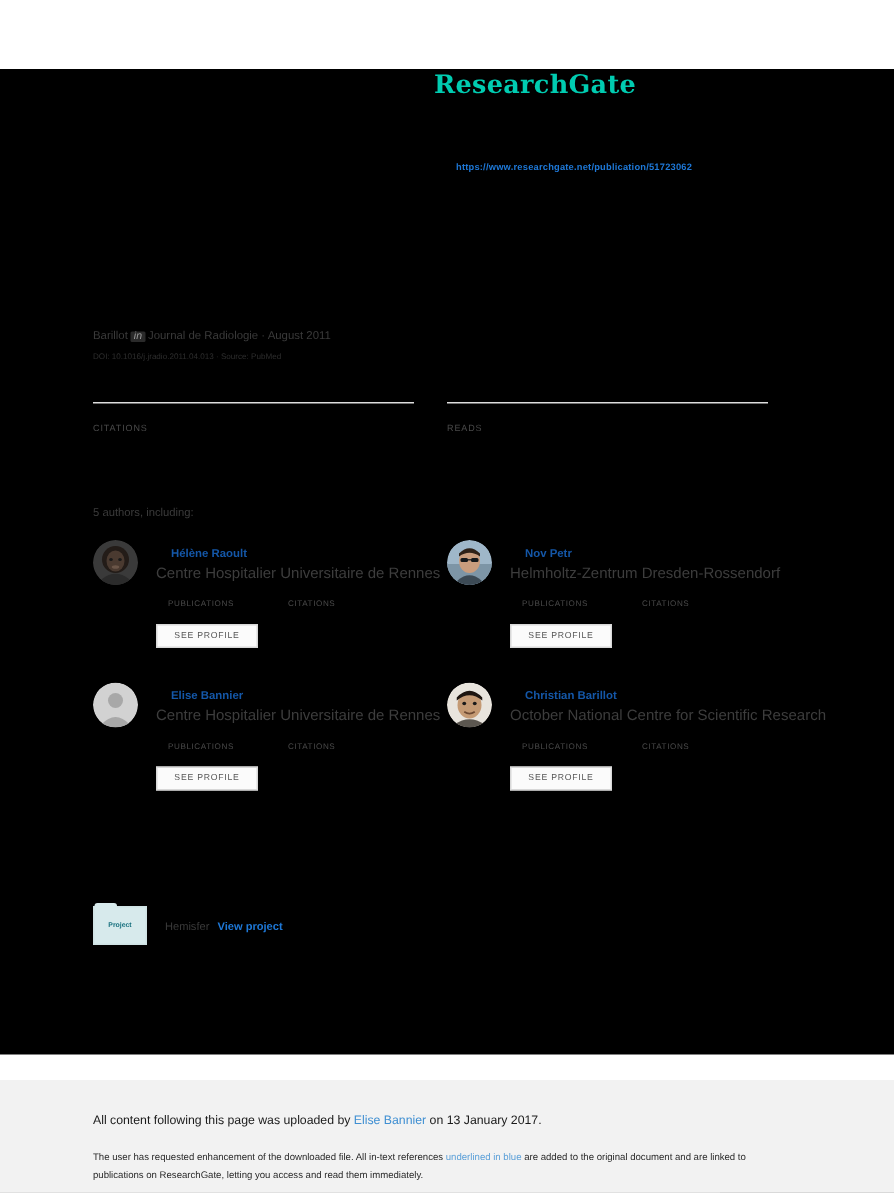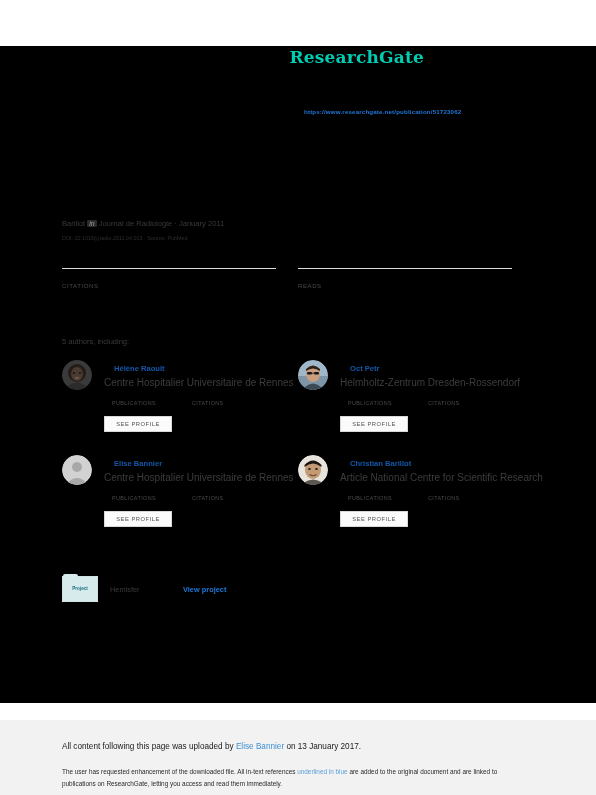--- a/index.html
+++ b/index.html
@@ -109,42 +109,42 @@
     color: #555; font-size: 5.8px; letter-spacing: .5px;
     display: flex; align-items: center; justify-content: center;
     cursor: pointer;
   }
 
   
   .projects-head {
     position: absolute; left: 62px; top: 574px;
     font-size: 7.3px; font-weight: 700; color: #2c2c2c;
   }
-  .project-row { position: absolute; left: 62px; top: 576px; width: 420px; height: 28px; padding-left: 12px; }
+  .project-row { position: absolute; left: 62px; top: 604px; width: 420px; height: 28px; padding-left: 12px; }
   .proj-thumb {
     position: absolute; left: 0; top: 0; width: 36px; height: 26px;
     background: #d7eaec; border: 1px solid #cfe2e4;
   }
   .proj-thumb:before {
     content: ""; position: absolute; left: 0; top: -3px;
     width: 15px; height: 4px; background: #d7eaec;
     border-top-left-radius: 2px; border-top-right-radius: 2px;
   }
   .proj-thumb span {
     position: absolute; left: 0; right: 0; top: 9px; text-align: center;
     font-size: 4.6px; color: #17707e; font-weight: 700;
   }
   .proj-name {
     position: absolute; left: 48px; top: 9px;
     font-size: 7.4px; color: #3a3a3a; white-space: nowrap;
   }
   .proj-link {
     position: absolute; left: 83px; top: 9px;
     font-size: 7.4px; font-weight: 700; color: #1e78d7;
-    white-space: nowrap; cursor: pointer; margin-left: 38px;
+    white-space: nowrap; cursor: pointer;
   }
 
   
   .footer {
     position: absolute; left: 0; top: 720px;
     width: 596px; height: 92px; background: #f2f2f2;
   }
   .f-line1 {
     position: absolute; left: 62px; top: 22px;
     font-size: 8.2px; color: #1a1a1a; white-space: nowrap;
@@ -163,21 +163,21 @@
 
   <div class="dark-region"></div>
 
   <div class="brand">ResearchGate</div>
 
   <div class="url-line">https://www.researchgate.net/publication/51723062</div>
 
   <div class="title-hidden"></div>
 
   <div class="article-meta">
-    <span>Barillot</span><span class="in">in</span><span>Journal de Radiologie · January 2011</span>
+    <span>Barillot</span><span class="in">in</span><span>Journal de Radiologie · August 2011</span>
   </div>
   <div class="doi-line">DOI: 10.1016/j.jradio.2011.04.013 · Source: PubMed</div>
 
   <div class="stat left">
     <div class="rule"></div>
     <div class="num"></div>
     <div class="lbl">CITATIONS</div>
   </div>
   <div class="stat right">
     <div class="rule"></div>
@@ -220,21 +220,21 @@
         <circle cx="15" cy="15" r="15" fill="#9fb7c9"></circle>
         <rect x="0" y="16" width="30" height="14" fill="#7d95a6"></rect>
         <ellipse cx="15" cy="14" rx="7" ry="8" fill="#c99d7e"></ellipse>
         <path d="M8 9 Q15 2 22 9 L22 11 Q15 6 8 11 Z" fill="#2e2118"></path>
         <rect x="9" y="12" width="5" height="2.6" rx="1" fill="#14181c"></rect>
         <rect x="16" y="12" width="5" height="2.6" rx="1" fill="#14181c"></rect>
         <rect x="14" y="12.8" width="2" height="0.8" fill="#14181c"></rect>
         <path d="M7 27 Q15 20 23 27 L23 30 L7 30 Z" fill="#3c4a55"></path>
       </svg>
     </div>
-    <div class="a-name">Oct Petr</div>
+    <div class="a-name">Nov Petr</div>
     <div class="a-inst">Helmholtz-Zentrum Dresden-Rossendorf</div>
     <div class="a-stats">
       <div class="col pub">
         <div class="n"></div>
         <div class="k">PUBLICATIONS</div>
       </div>
       <div class="col cit">
         <div class="n"></div>
         <div class="k">CITATIONS</div>
       </div>
@@ -271,21 +271,21 @@
         <circle cx="15" cy="15" r="15" fill="#e8e4dd"></circle>
         <ellipse cx="15" cy="15" rx="8" ry="9" fill="#c49a74"></ellipse>
         <path d="M6.5 10 Q15 1 23.5 10 L23.5 12 Q15 5 6.5 12 Z" fill="#1e1611"></path>
         <ellipse cx="11.5" cy="14" rx="1.3" ry="1.1" fill="#1a1a1a"></ellipse>
         <ellipse cx="18.5" cy="14" rx="1.3" ry="1.1" fill="#1a1a1a"></ellipse>
         <path d="M11.5 19.5 Q15 22 18.5 19.5" stroke="#6d4a33" stroke-width="1.1" fill="none"></path>
         <path d="M5 28 Q15 21 25 28 L25 30 L5 30 Z" fill="#5c5750"></path>
       </svg>
     </div>
     <div class="a-name">Christian Barillot</div>
-    <div class="a-inst">Article National Centre for Scientific Research</div>
+    <div class="a-inst">October National Centre for Scientific Research</div>
     <div class="a-stats">
       <div class="col pub">
         <div class="n"></div>
         <div class="k">PUBLICATIONS</div>
       </div>
       <div class="col cit">
         <div class="n"></div>
         <div class="k">CITATIONS</div>
       </div>
     </div>

